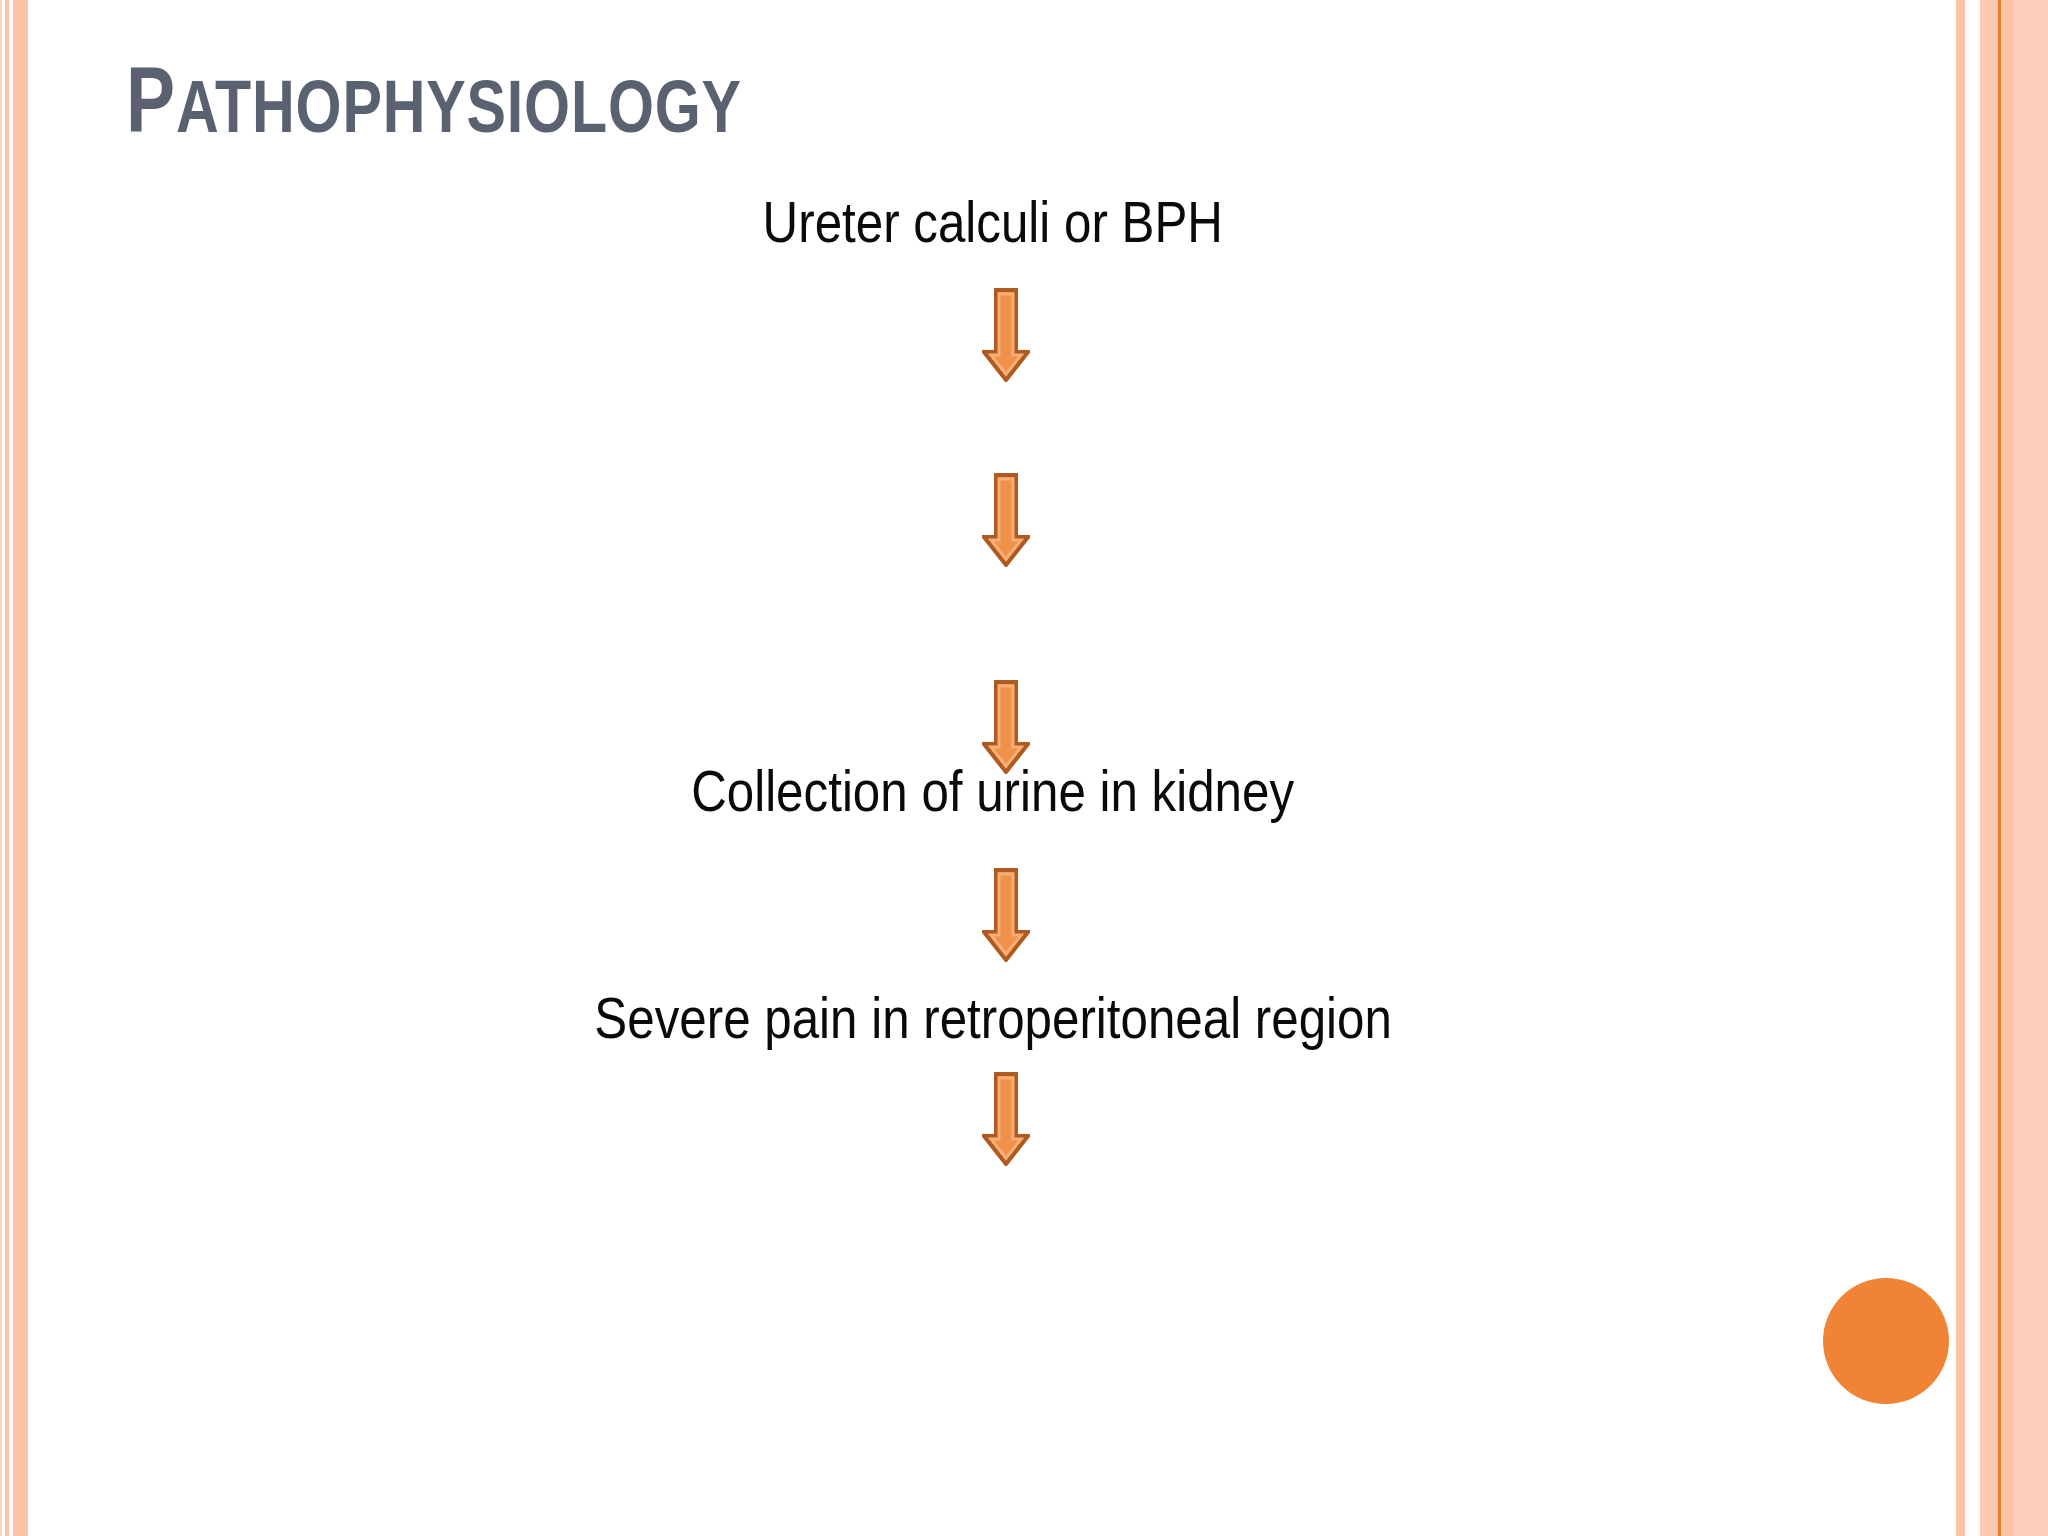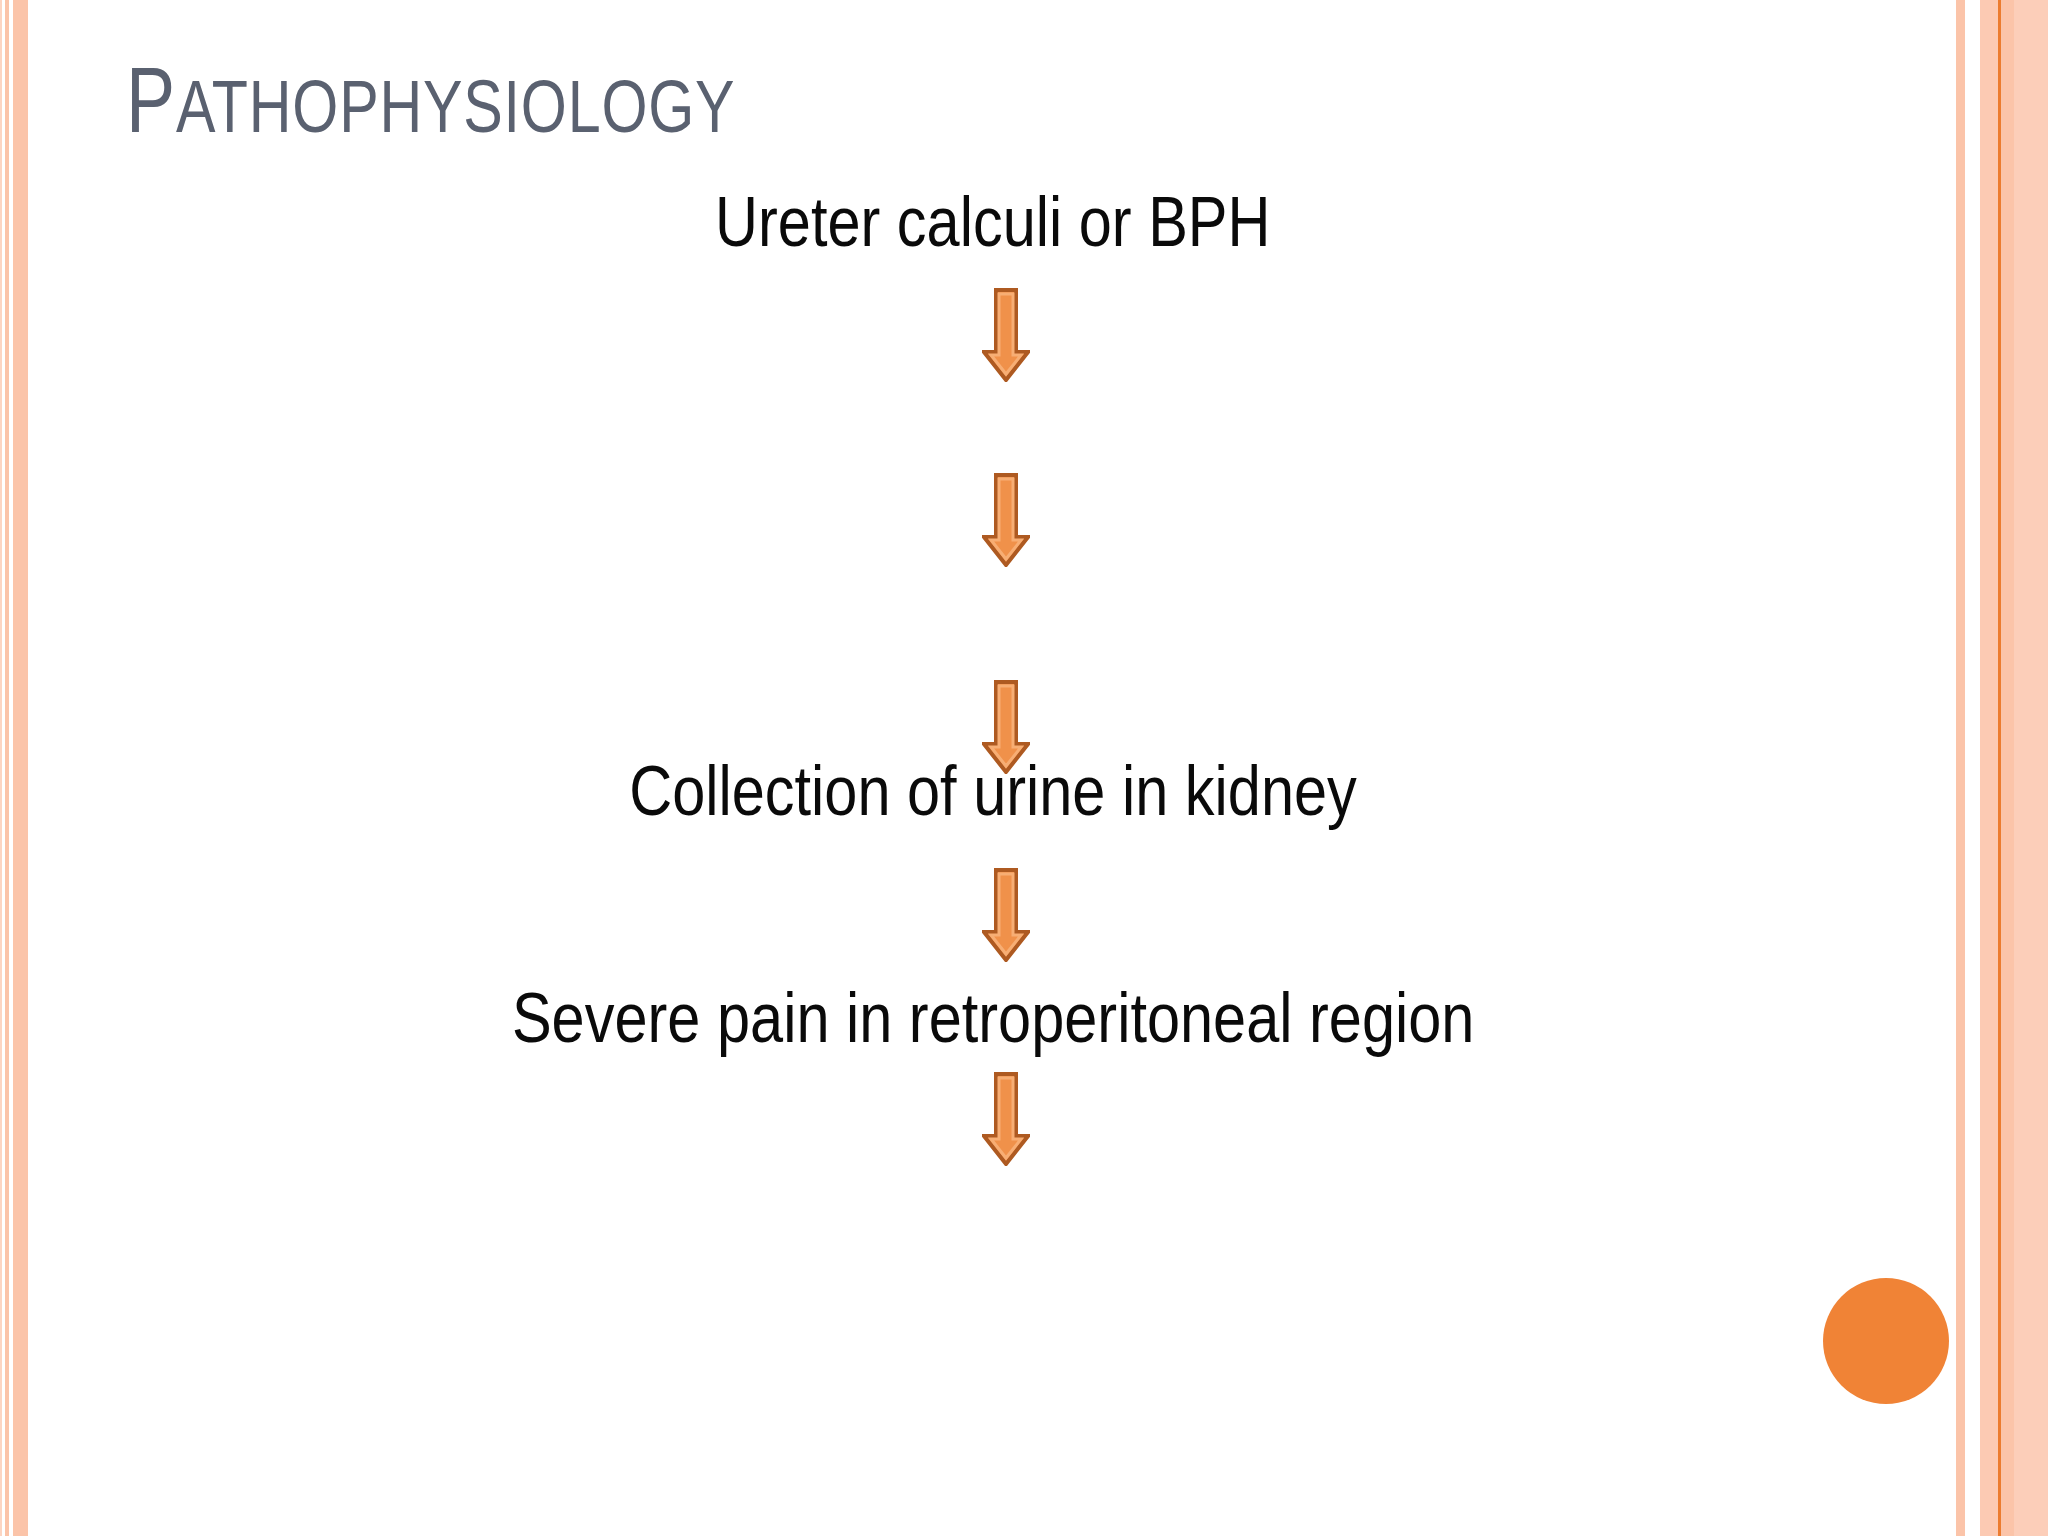--- a/index.html
+++ b/index.html
@@ -28,29 +28,29 @@
 
   
   .border-right{position:absolute;left:1956px;top:0;width:92px;height:1536px;
     background:linear-gradient(to right,
       var(--stripe-peach) 0 9px, #ffffff 9px 24px,
       #FCCAB3 24px 42px,
       var(--stripe-orange-line) 42px 45px,
       var(--stripe-peach) 45px 58px,
       #FCCEB9 58px 92px);}
 
-  .title{position:absolute;left:126px;top:54px;margin:0;font-weight:400;
+  .title{position:absolute;left:126px;top:54px;margin:0;font-weight:700;
     color:var(--title-color);line-height:92px;white-space:nowrap;}
   .title-inner{display:inline-block;transform:scaleX(0.80);transform-origin:0 50%;
     letter-spacing:1px;}
   .title .cap{font-size:92px;}
   .title .rest{font-size:74px;}
 
   .step{position:absolute;left:28px;width:1930px;height:70px;line-height:70px;
-    text-align:center;font-size:70px;color:var(--text-color);white-space:nowrap;}
+    text-align:center;font-size:58px;color:var(--text-color);white-space:nowrap;}
   .step .t{display:inline-block;transform:scaleX(0.85);transform-origin:50% 50%;}
 
   .arrow{position:absolute;left:982px;width:48px;height:94px;}
   .arrow .outer{fill:var(--arrow-fill);stroke:var(--arrow-border);stroke-width:4;
     stroke-linejoin:miter;}
   .arrow .inner{fill:none;stroke:var(--arrow-highlight);stroke-width:3;}
 
   .circle{position:absolute;left:1823px;top:1278px;width:126px;height:126px;
     border-radius:50%;background:var(--circle-color);}
 </style>

